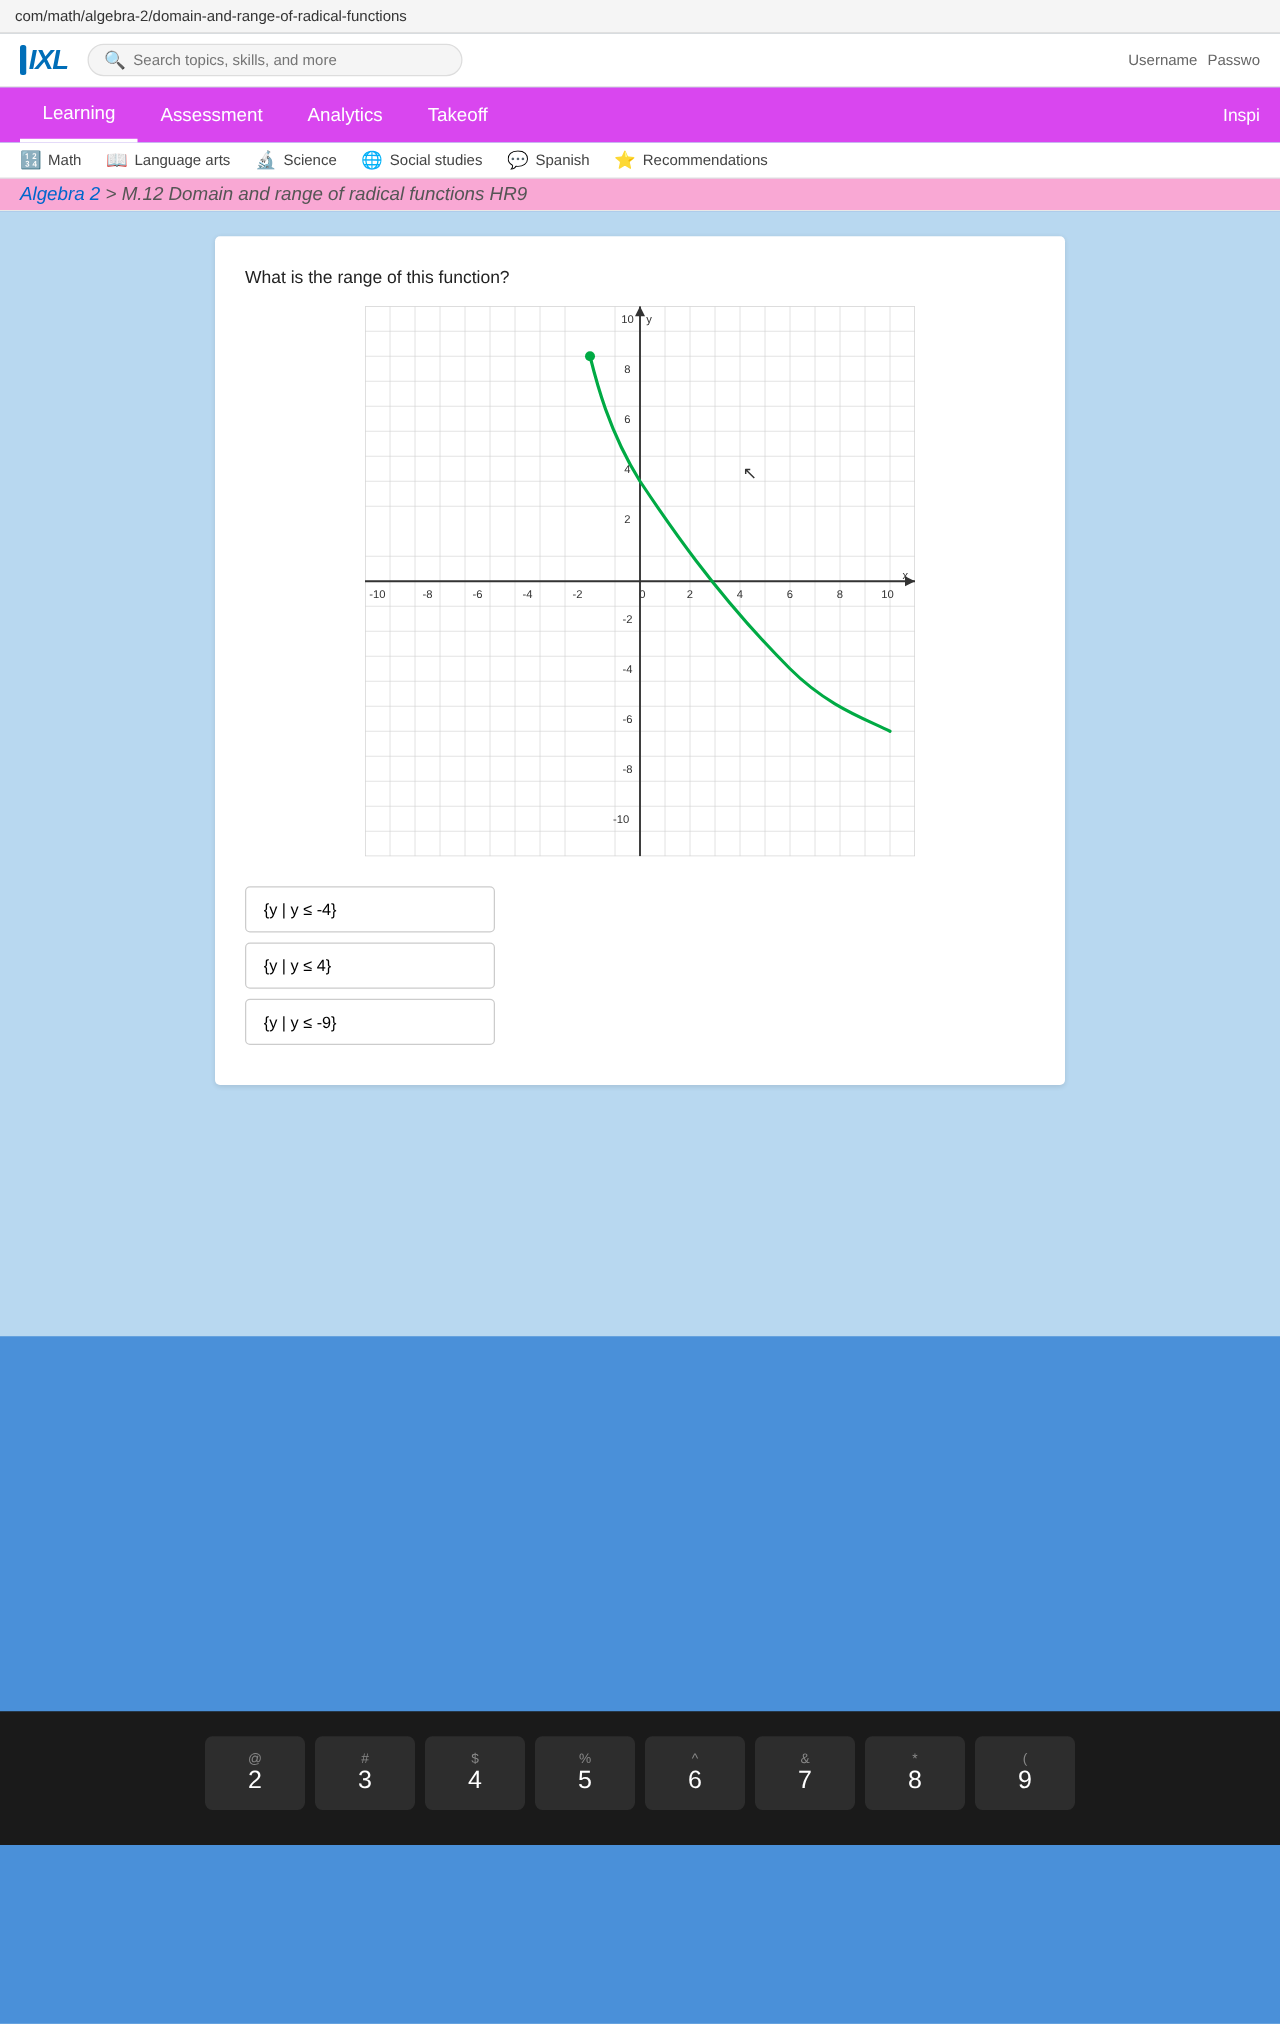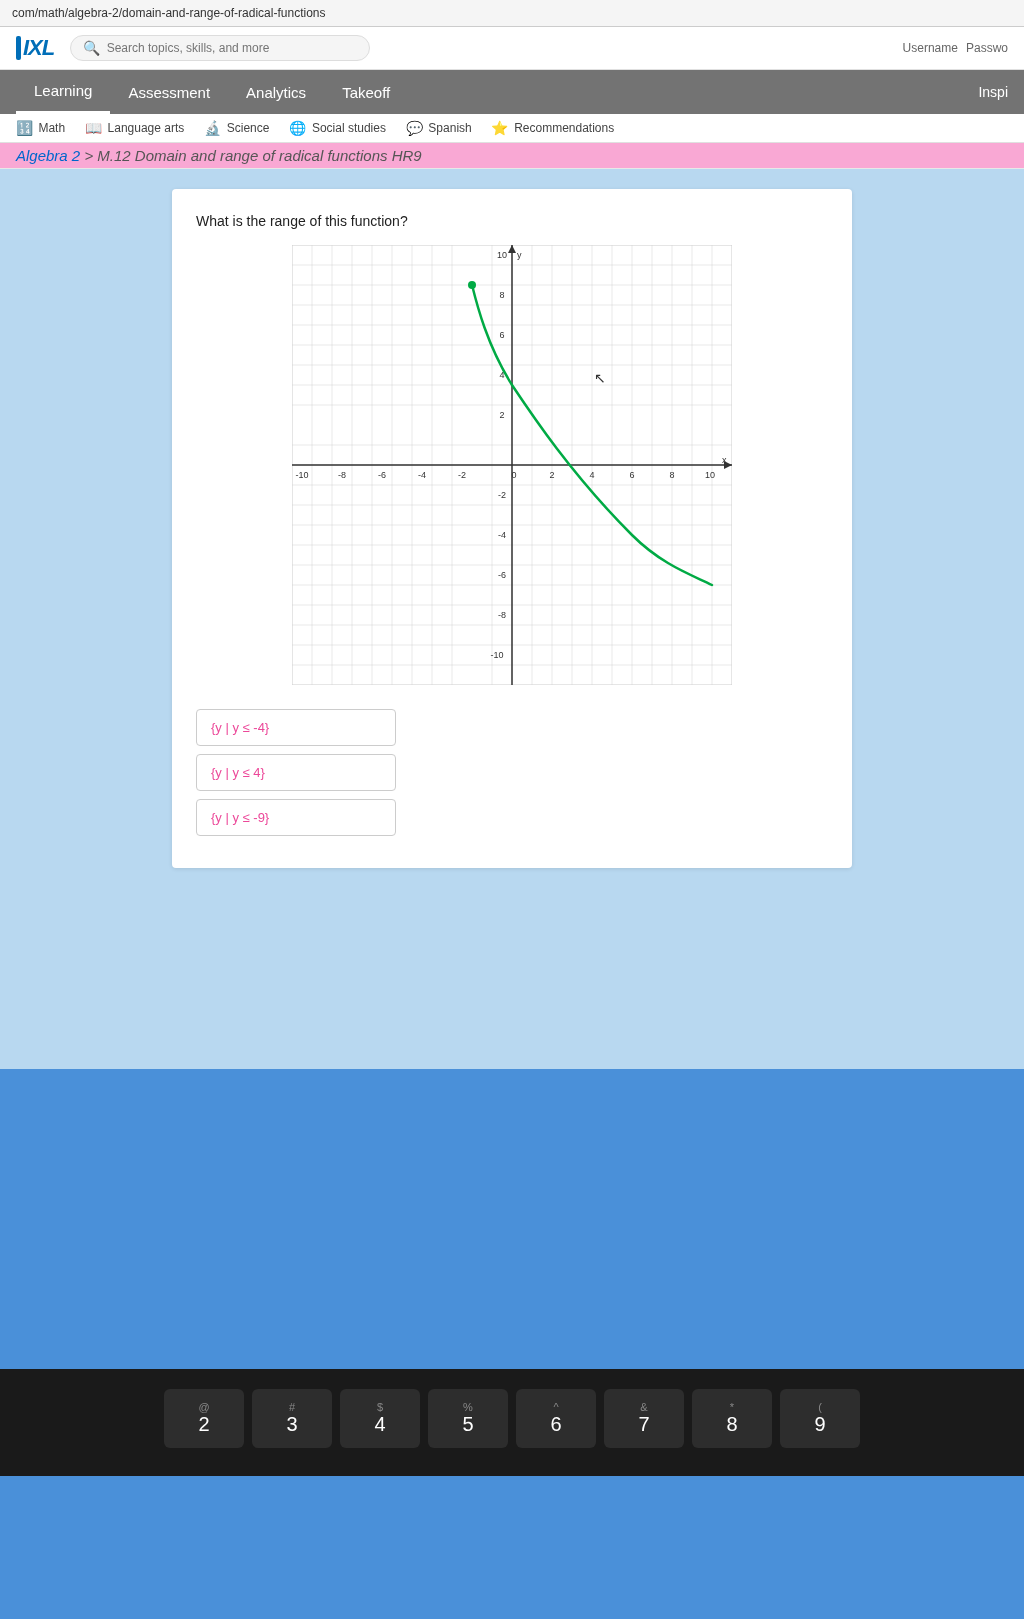--- a/index.html
+++ b/index.html
@@ -110,21 +110,21 @@
       display: flex;
       gap: 8px;
       align-items: center;
       font-size: 12px;
       color: #666;
       justify-content: space-between;
     }
 
     
     .nav-bar {
-      background: #737373;
+      background: #d946ef;
       display: flex;
       align-items: center;
       padding: 4px 16px;
       height: 44px;
     }
     .nav-item {
       color: white;
       font-size: 15px;
       font-weight: 500;
       padding: 0 18px;
@@ -236,21 +236,21 @@
       margin: 0 auto;
     }
 
     
     .answer-choice {
       border: 1px solid #ccc;
       border-radius: 4px;
       padding: 10px 14px;
       margin-bottom: 8px;
       font-size: 13px;
-      color: #ec4899;
+      color: #000000;
       cursor: pointer;
       max-width: 200px;
       background: white;
     }
 
     
     .keyboard-area {
       background: #1a1a1a;
       padding: 20px;
       margin-top: 300px;

